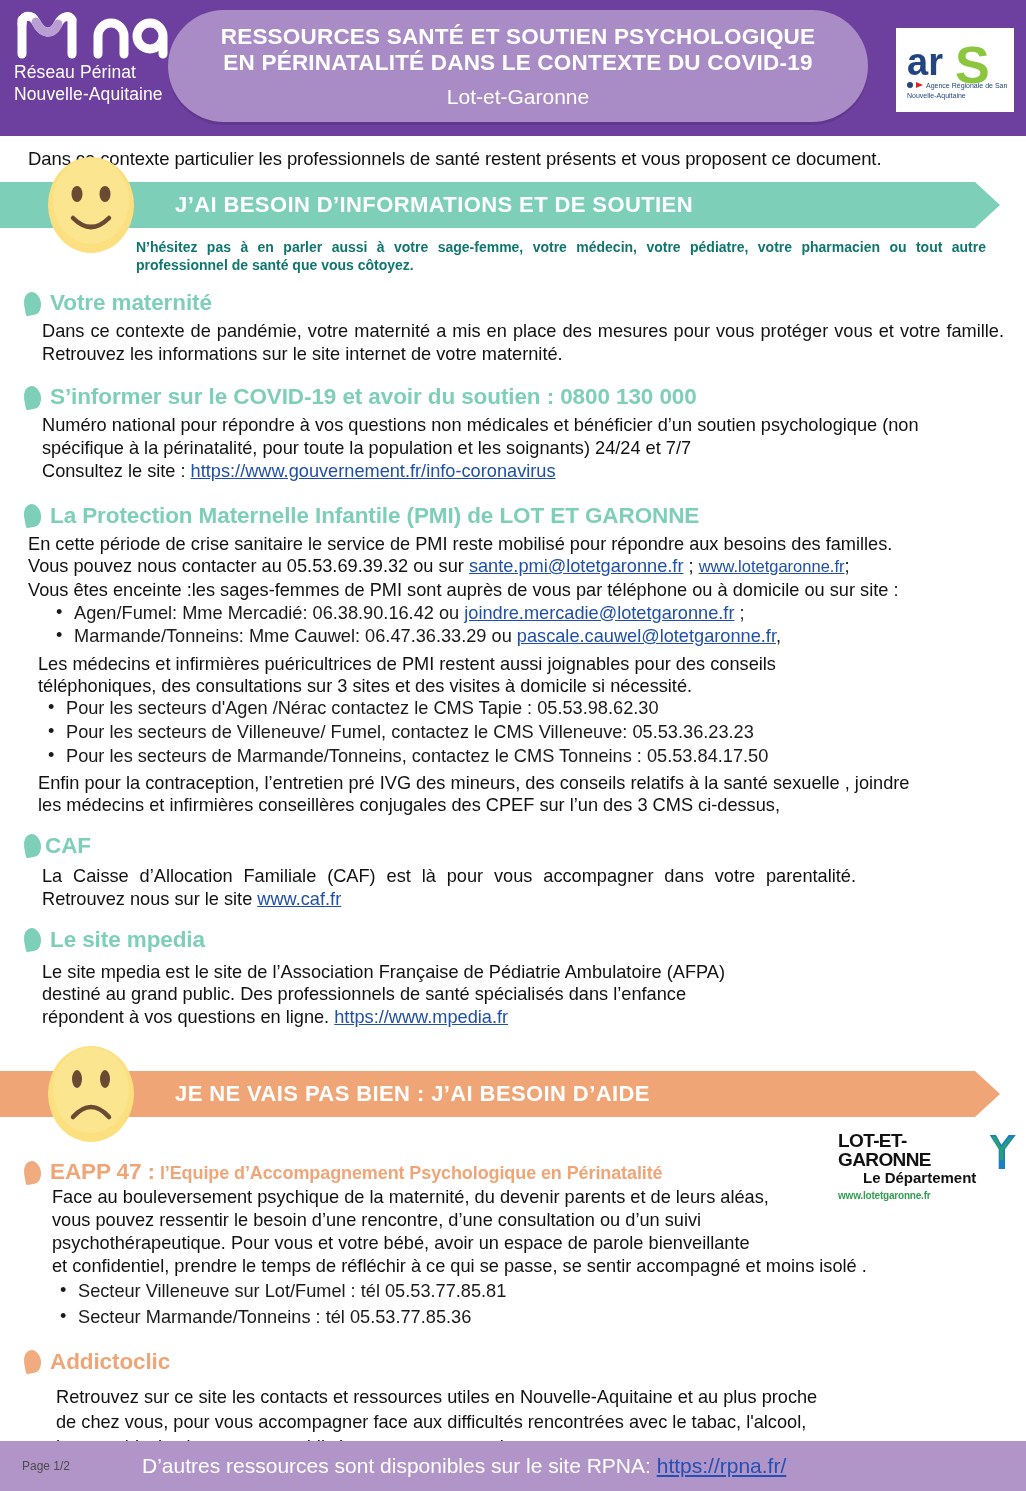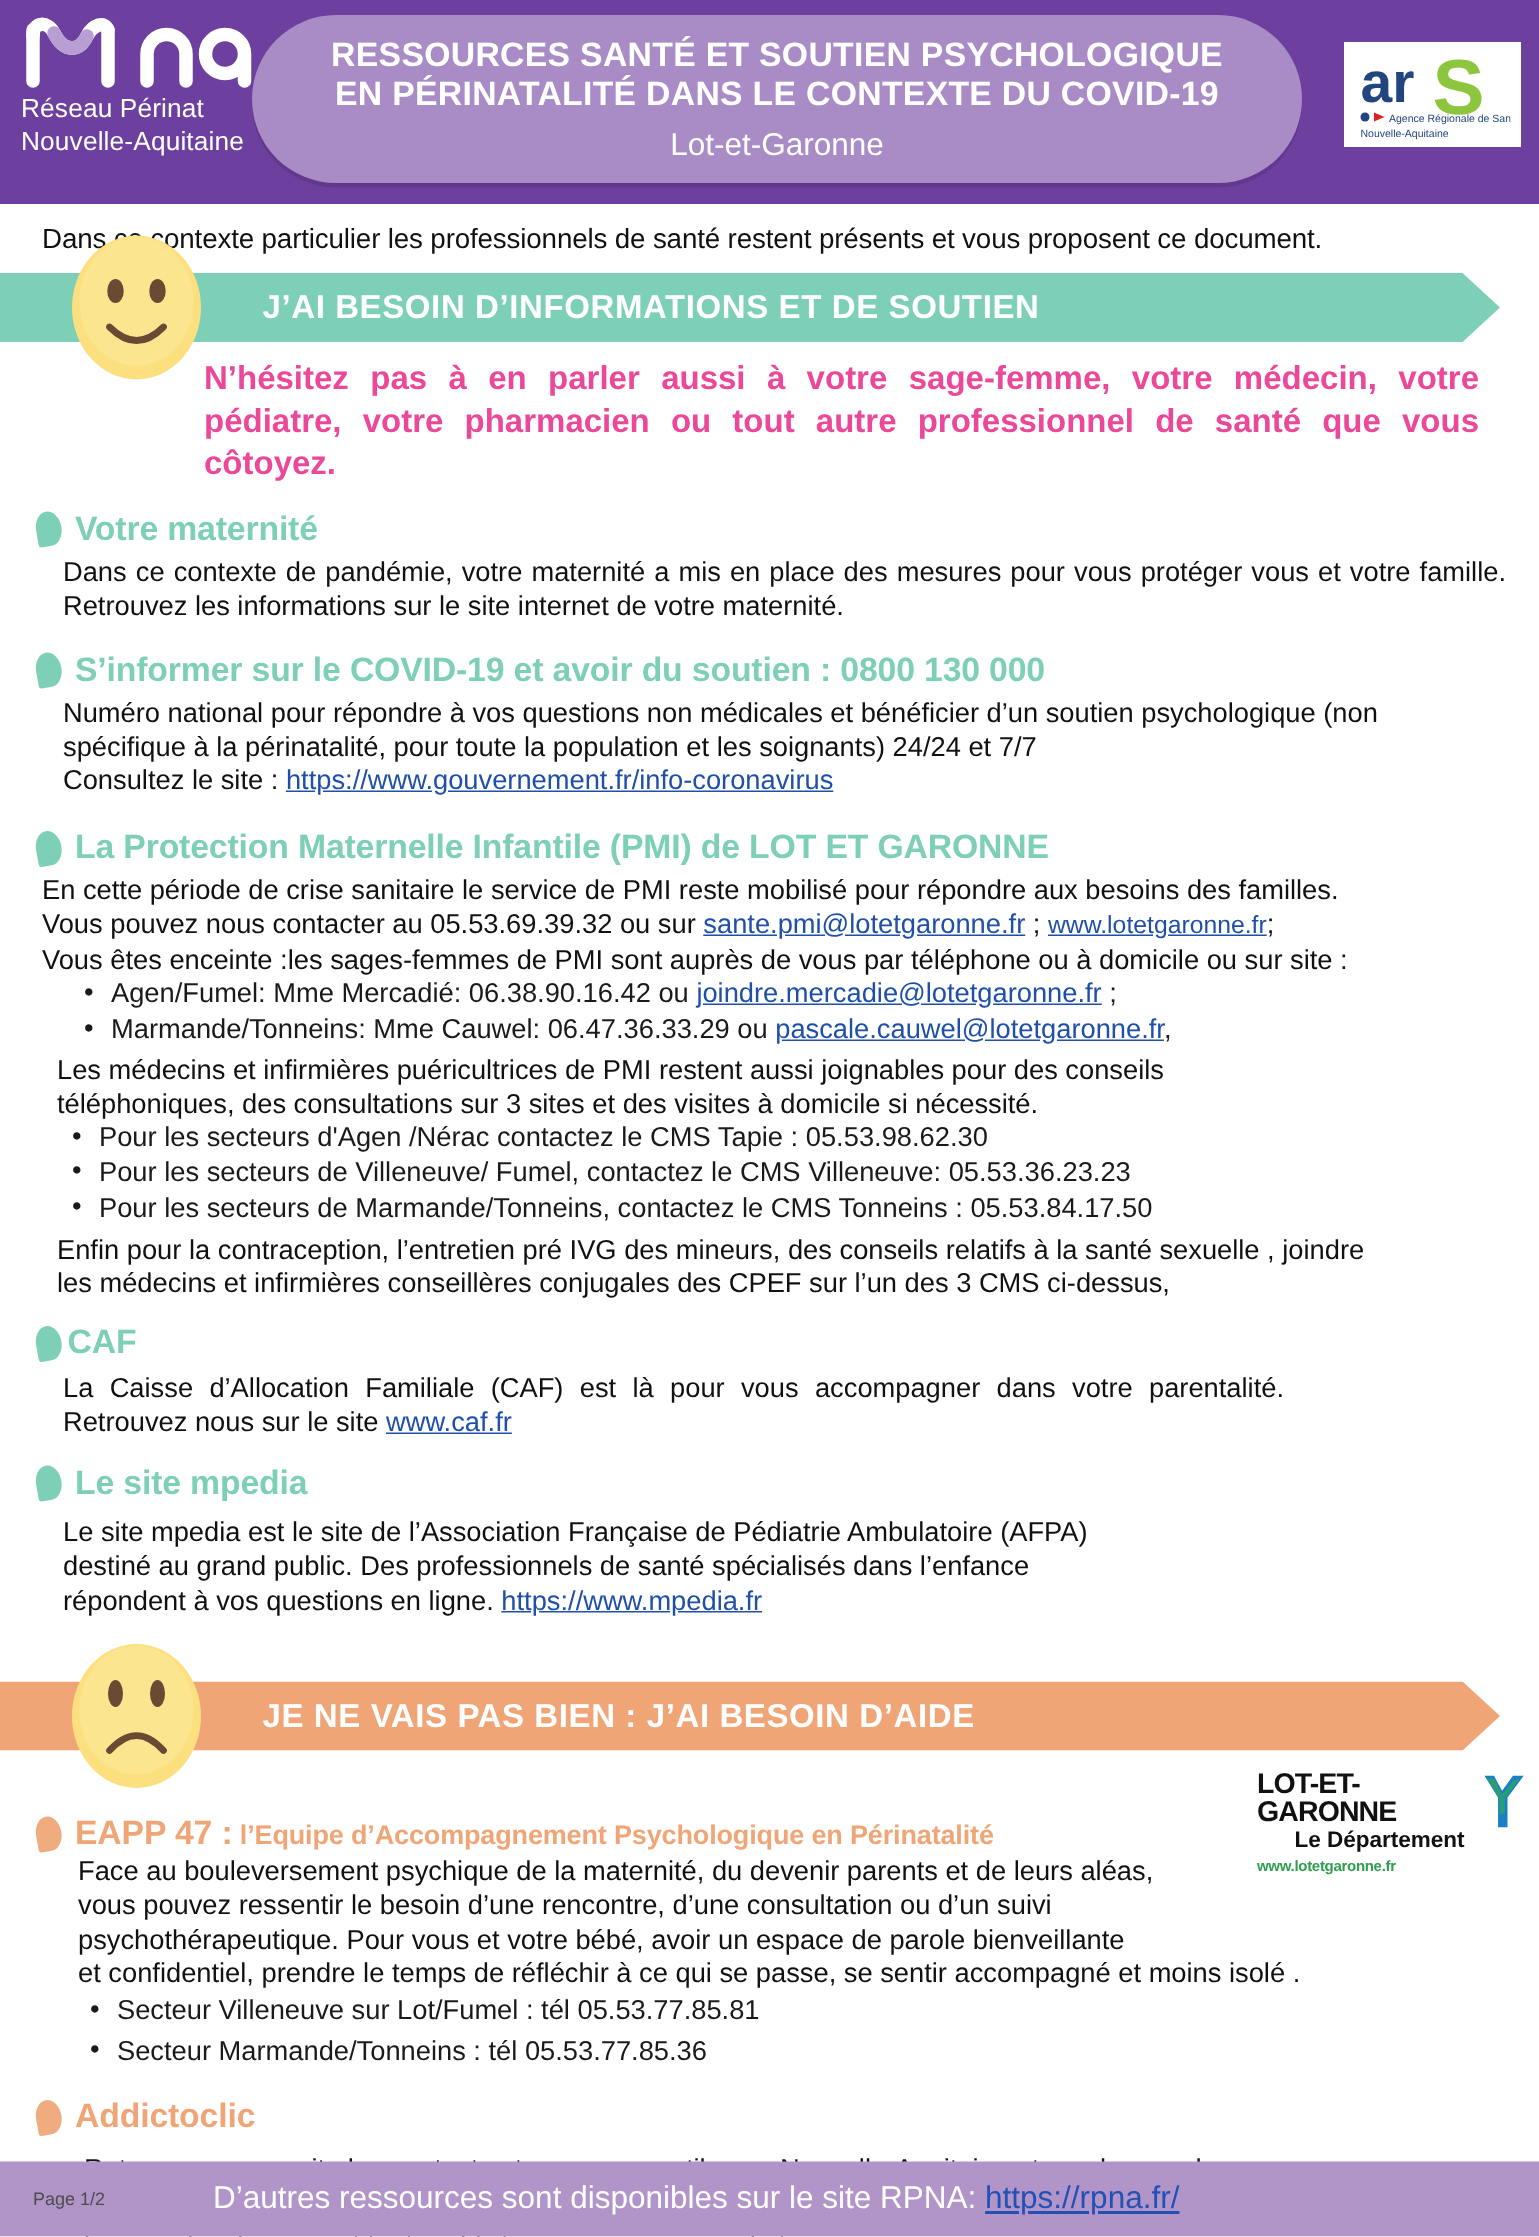--- a/index.html
+++ b/index.html
@@ -67,21 +67,21 @@
     color: #ffffff;
     font-size: 21px;
     text-align: center;
     padding-top: 9px;
   }
   .ars-logo {
     position: absolute;
     right: 12px;
     top: 28px;
     width: 118px;
-    height: 70px;
+    height: 84px;
     background: #ffffff;
     display: flex;
     align-items: center;
     justify-content: center;
   }
 
   
   .intro {
     font-size: 18.5px;
     color: #111;
@@ -116,23 +116,23 @@
   .smiley {
     position: absolute;
     left: 47px;
     top: -26px;
     width: 88px;
     height: 98px;
     z-index: 5;
   }
 
   .subtitle-purple {
-    color: #ec4899;
+    color: #0f766e;
     font-weight: bold;
-    font-size: 22px;
+    font-size: 14px;
     line-height: 1.30;
     text-align: justify;
     padding: 10px 40px 0 136px;
   }
 
   
   .section { position: relative; }
   .sec-head {
     display: flex;
     align-items: center;

